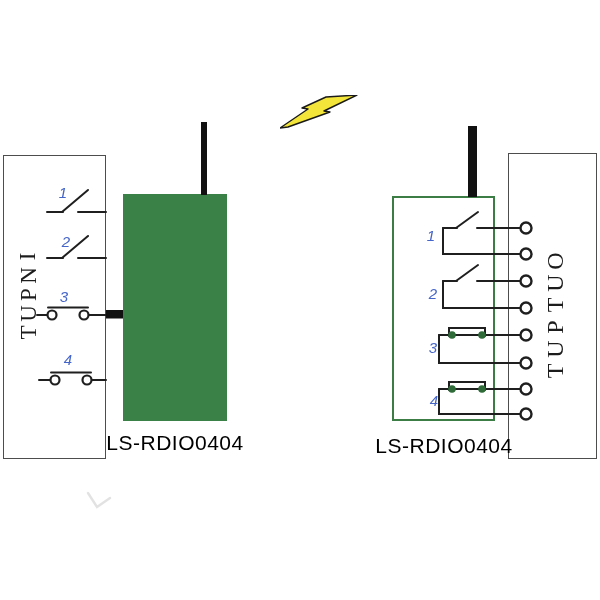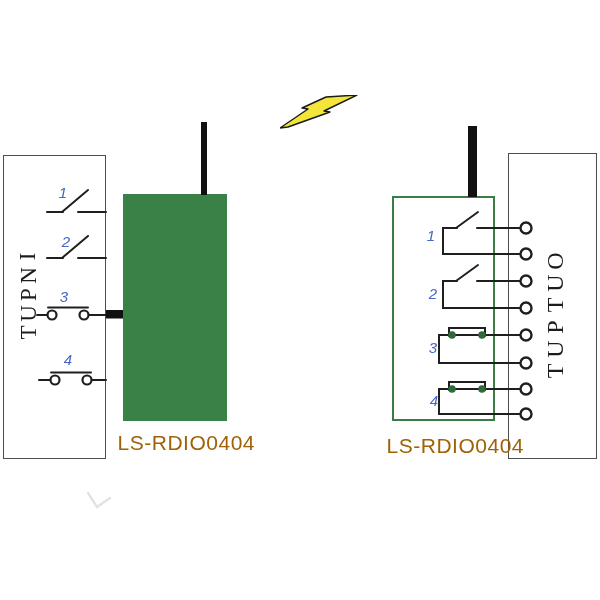--- a/index.html
+++ b/index.html
@@ -16,21 +16,21 @@
   .module-outline{position:absolute;left:392px;top:196px;width:103px;height:225px;background:#ffffff;border:2px solid #3c7d46;box-sizing:border-box;z-index:1;}
   
   .circuit{position:absolute;left:0;top:0;width:600px;height:600px;z-index:2;}
   
   .vtext{position:absolute;display:flex;flex-direction:column;align-items:center;z-index:3;
          color:#1c1c1c;font-family:"Liberation Serif",serif;}
   .vtext span{display:block;height:var(--lh);line-height:var(--lh);transform:rotate(-90deg);}
   .vtext-input{left:14px;top:247px;width:28px;--lh:19px;font-size:23px;}
   .vtext-output{left:541px;top:250px;width:28px;--lh:22px;font-size:24px;}
   
-  .model-label{position:absolute;width:160px;text-align:right;color:#a16207;
+  .model-label{position:absolute;width:160px;text-align:center;color:#000000;
                font-size:21px;letter-spacing:0.5px;z-index:3;}
   .model-left{left:95px;top:431px;}
   .model-right{left:364px;top:434px;}
   
   .chnum{position:absolute;width:16px;text-align:center;color:#4565c8;
          font-size:15px;font-style:italic;z-index:3;}
   .in1{left:55px;top:184px;}  .in2{left:58px;top:233px;}
   .in3{left:56px;top:288px;}  .in4{left:60px;top:351px;}
   .out1{left:423px;top:227px;}.out2{left:425px;top:285px;}
   .out3{left:425px;top:339px;}.out4{left:426px;top:392px;}

